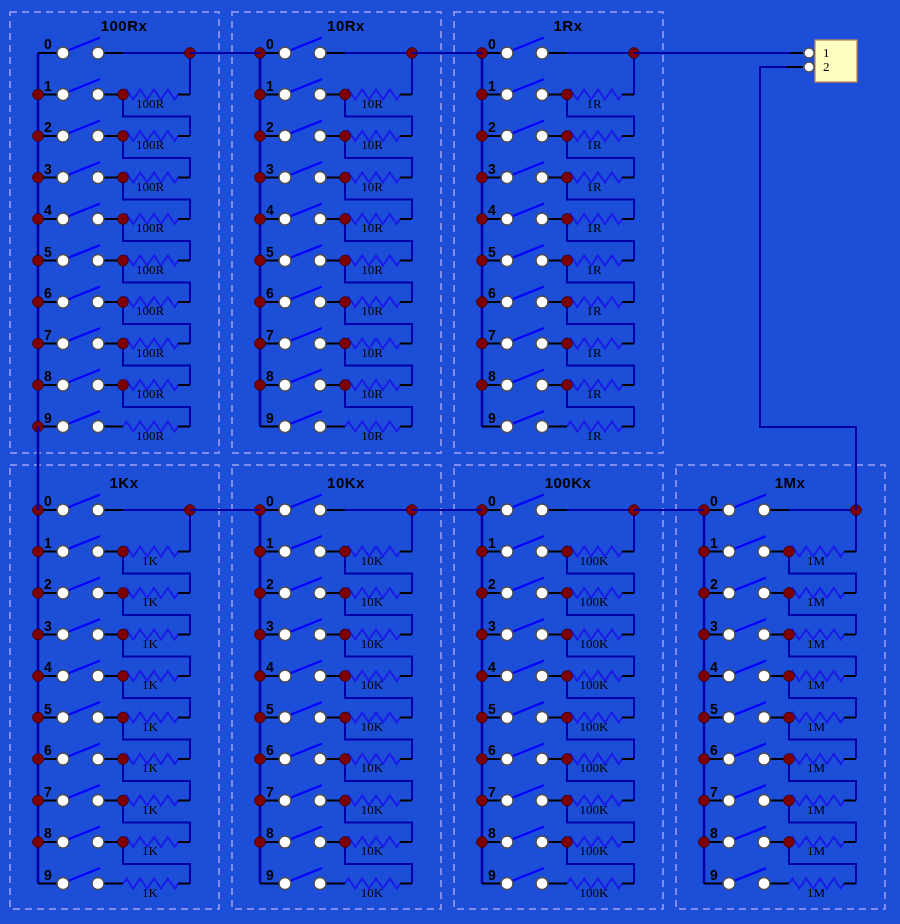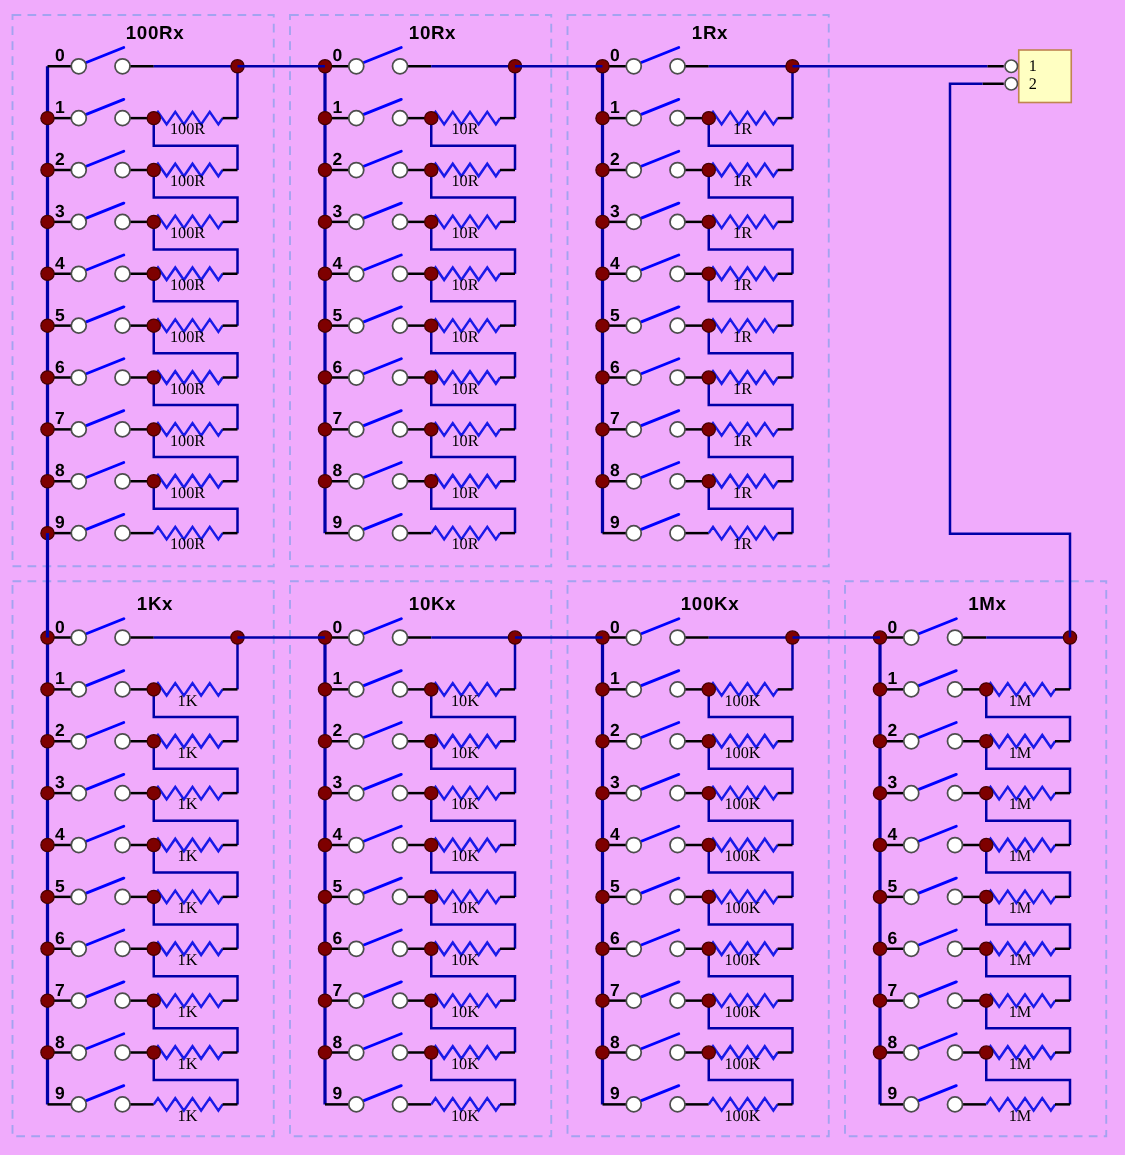--- a/index.html
+++ b/index.html
@@ -1,16 +1,16 @@
 <!DOCTYPE html>
 <html><head>
 <meta charset="utf-8">
 <style>
   html,body{margin:0;padding:0;background:#ffffff;}
-  #stage{width:900px;height:924px;position:relative;background:#f0abfc;}
+  #stage{width:900px;height:924px;position:relative;background:#1d4ed8;}
   svg{display:block;}
   text{fill:#000000;}
   .title{font:bold 15px "Liberation Sans",sans-serif;letter-spacing:.5px;}
   .rownum{font:bold 14px "Liberation Sans",sans-serif;}
   .rlabel{font:13px "Liberation Serif",serif;}
   .tlabel{font:13px "Liberation Serif",serif;}
 </style>
 </head>
 <body>
 

